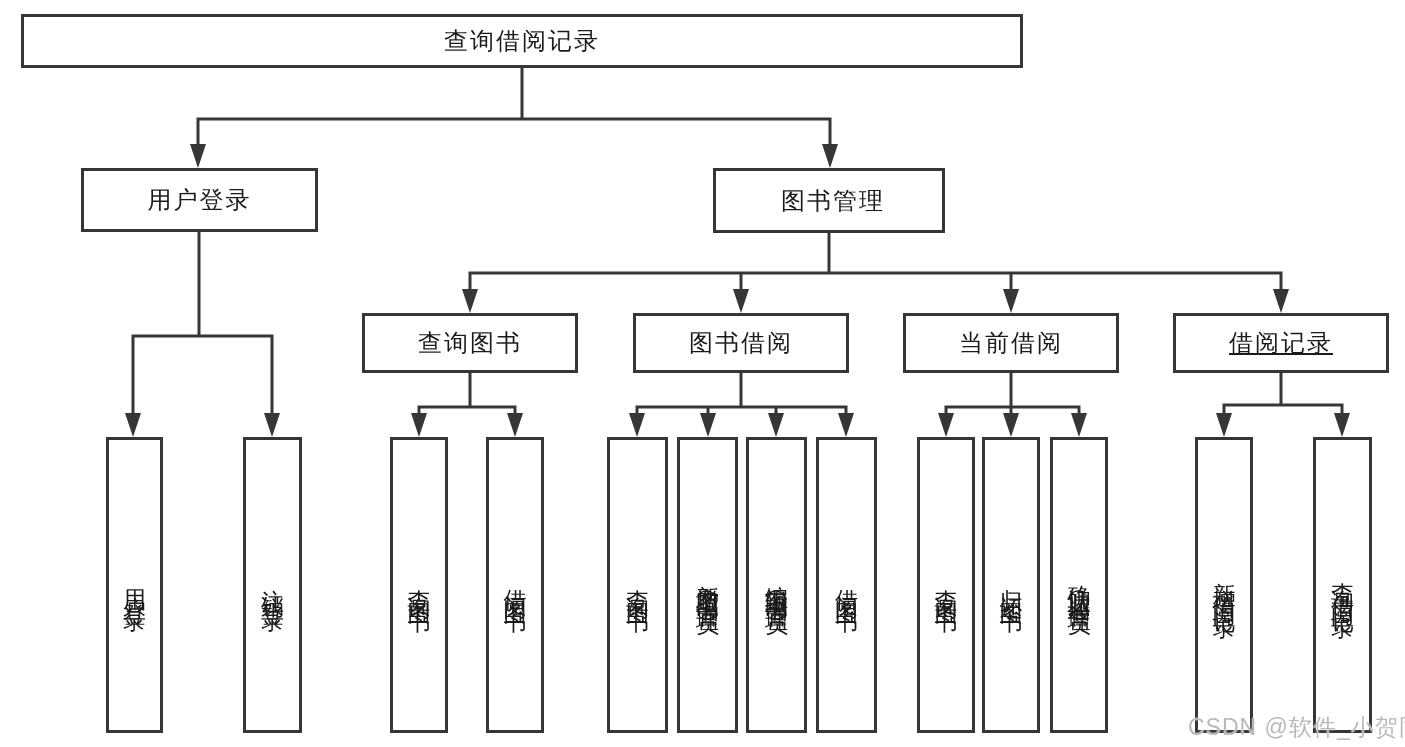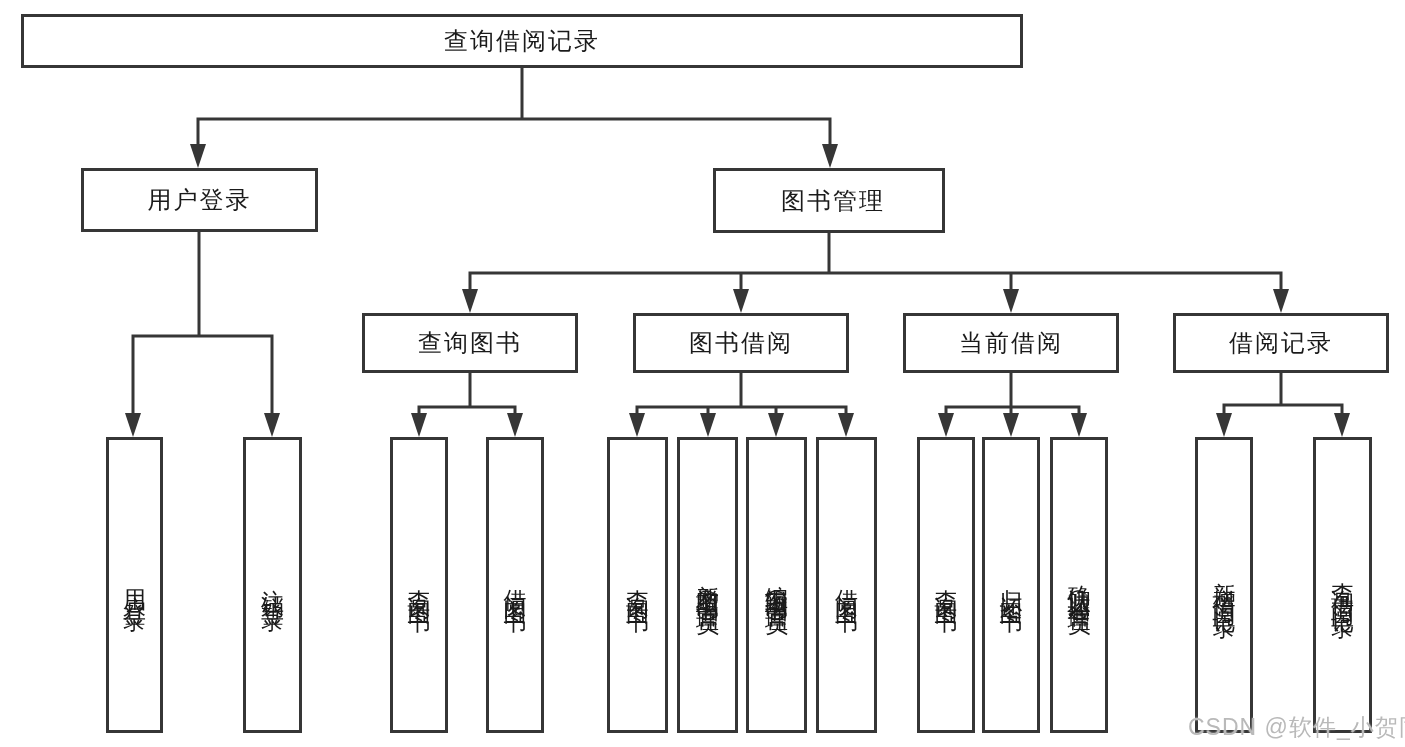--- a/index.html
+++ b/index.html
@@ -123,21 +123,21 @@
 
   <div class="box" style="left:362px;top:313px;width:216px;height:60px;">
     <span class="hlabel">查询图书</span>
   </div>
   <div class="box" style="left:903px;top:313px;width:216px;height:60px;">
     <span class="hlabel">当前借阅</span>
   </div>
   <div class="box" style="left:633px;top:313px;width:216px;height:60px;">
     <span class="hlabel">图书借阅</span>
   </div>
-  <div class="box" style="left:1173px;top:313px;width:216px;height:60px;">
+  <div class="box" style="left:1173px;top:313px;width:216px;height:60px;text-decoration:underline;">
     <span class="hlabel">借阅记录</span>
   </div>
 
   <div class="box vbox" style="left:106px;top:437px;width:57px;height:296px;">
     <span class="vlabel">用户登录</span>
   </div>
   <div class="box vbox" style="left:243px;top:437px;width:59px;height:296px;">
     <span class="vlabel">注销登录</span>
   </div>
 

